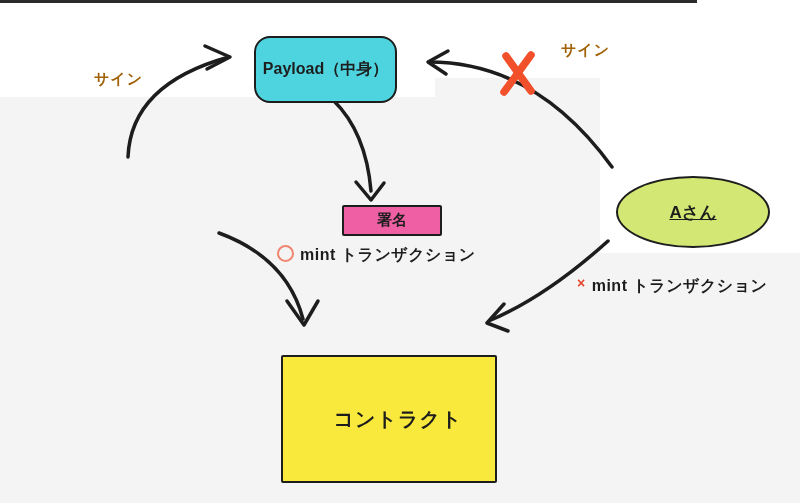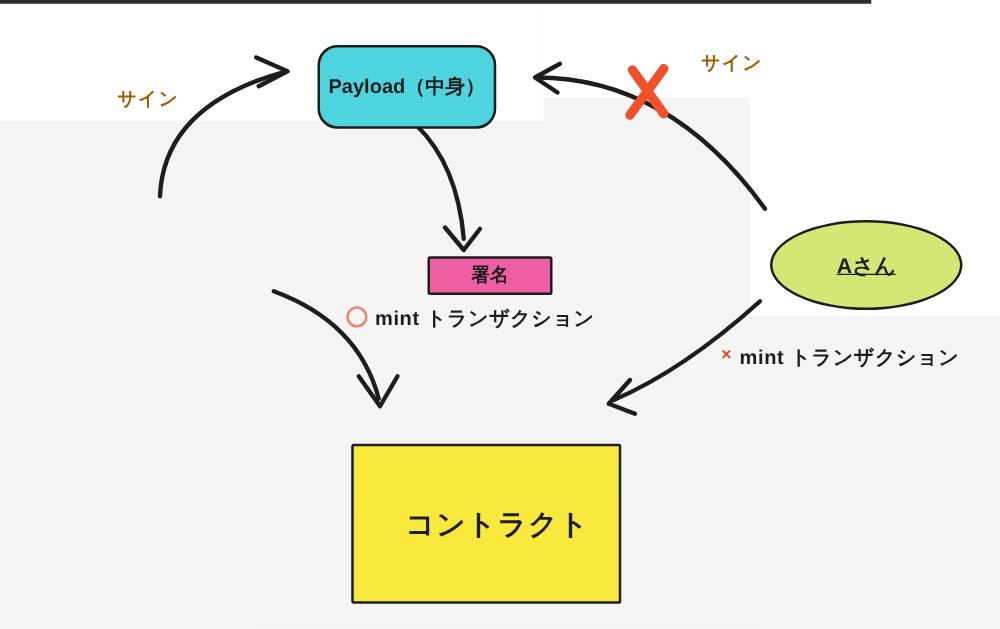--- a/index.html
+++ b/index.html
@@ -28,21 +28,21 @@
     border:2.5px solid #1d1d1d;
     color:#1d1d1d;font-weight:700;
     box-sizing:border-box;
     text-align:center;
     margin-top:11px;
   }
   .node-payload{left:254px;top:25px;width:143px;height:67px;border-radius:16px;font-size:16px;}
   .node-admin{left:60px;top:165px;width:156px;height:70px;border-radius:50%;font-size:17px;}
   .node-usera{left:616px;top:165px;width:154px;height:72px;border-radius:50%;font-size:17px;}
   .node-signature{left:342px;top:194px;width:100px;height:31px;border-radius:2px;font-size:15px;}
-  .node-contract{left:281px;top:344px;width:216px;height:128px;border-radius:2px;font-size:23px;letter-spacing:1px;padding-left:18px;}
+  .node-contract{left:281px;top:344px;width:216px;height:128px;border-radius:2px;font-size:20px;letter-spacing:1px;padding-left:18px;}
   .edge-label{
     position:absolute;color:#a16207;font-weight:700;font-size:15px;letter-spacing:1px;
   }
   .label-sign-left{left:94px;top:70px;}
   .label-sign-right{left:561px;top:41px;}
   .mint-line{
     position:absolute;display:flex;align-items:flex-start;gap:6px;
     color:#1d1d1d;font-weight:700;font-size:16px;letter-spacing:0.5px;
   }
   .mint-ok{left:277px;top:245px;}

